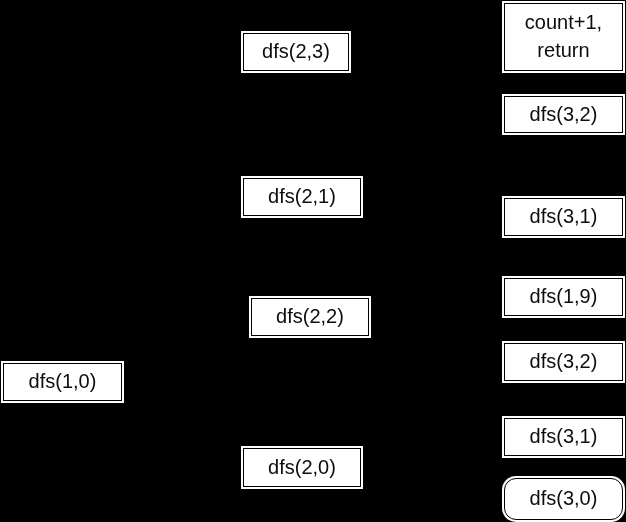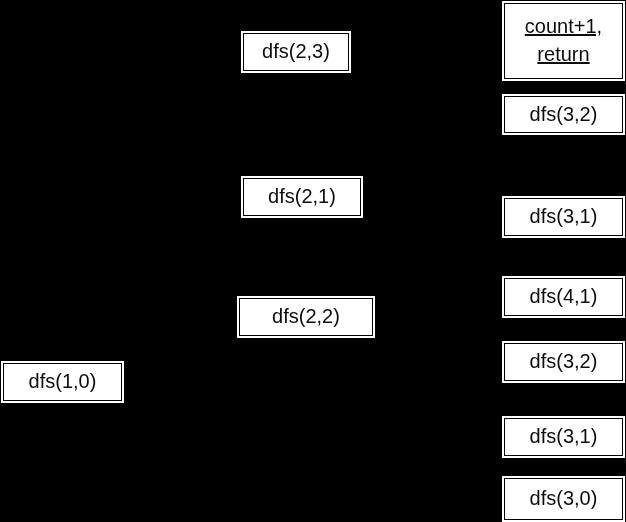--- a/index.html
+++ b/index.html
@@ -32,22 +32,23 @@
     letter-spacing: 0px;
   }
 </style>
 </head>
 <body>
 
 <div class="canvas" style="width: 626px; height: 522px;">
     <div class="node" style="left: 3px; top: 363px; width: 119px; height: 38px;">dfs(1,0)</div>
     <div class="node" style="left: 243px; top: 33px; width: 106px; height: 38px;">dfs(2,3)</div>
     <div class="node" style="left: 243px; top: 178px; width: 118px; height: 38px; text-align: center;">dfs(2,1)</div>
-    <div class="node" style="left: 239px; top: 298px; width: 134px; height: 38px;">dfs(2,2)</div>
-    <div class="node" style="left: 504px; top: 3px; width: 119px; height: 76px; text-decoration: underline;">count+1,
+    <div class="node" style="left: 251px; top: 298px; width: 118px; height: 38px;">dfs(2,2)</div>
+    <div class="node" style="left: 243px; top: 448px; width: 118px; height: 39px;">dfs(2,0)</div>
+    <div class="node" style="left: 504px; top: 3px; width: 119px; height: 68px;">count+1,
 return</div>
     <div class="node" style="left: 504px; top: 96px; width: 119px; height: 37px;">dfs(3,2)</div>
     <div class="node" style="left: 504px; top: 198px; width: 119px; height: 38px;">dfs(3,1)</div>
-    <div class="node" style="left: 504px; top: 278px; width: 119px; height: 38px;">dfs(4,1)</div>
+    <div class="node" style="left: 504px; top: 278px; width: 119px; height: 38px;">dfs(1,9)</div>
     <div class="node" style="left: 504px; top: 343px; width: 119px; height: 38px;">dfs(3,2)</div>
     <div class="node" style="left: 504px; top: 418px; width: 119px; height: 38px;">dfs(3,1)</div>
-    <div class="node" style="left: 504px; top: 478px; width: 119px; height: 42px;">dfs(3,0)</div>
+    <div class="node" style="left: 504px; top: 478px; width: 119px; height: 42px; border-radius: 12px;">dfs(3,0)</div>
   </div>
 
 </body></html>

